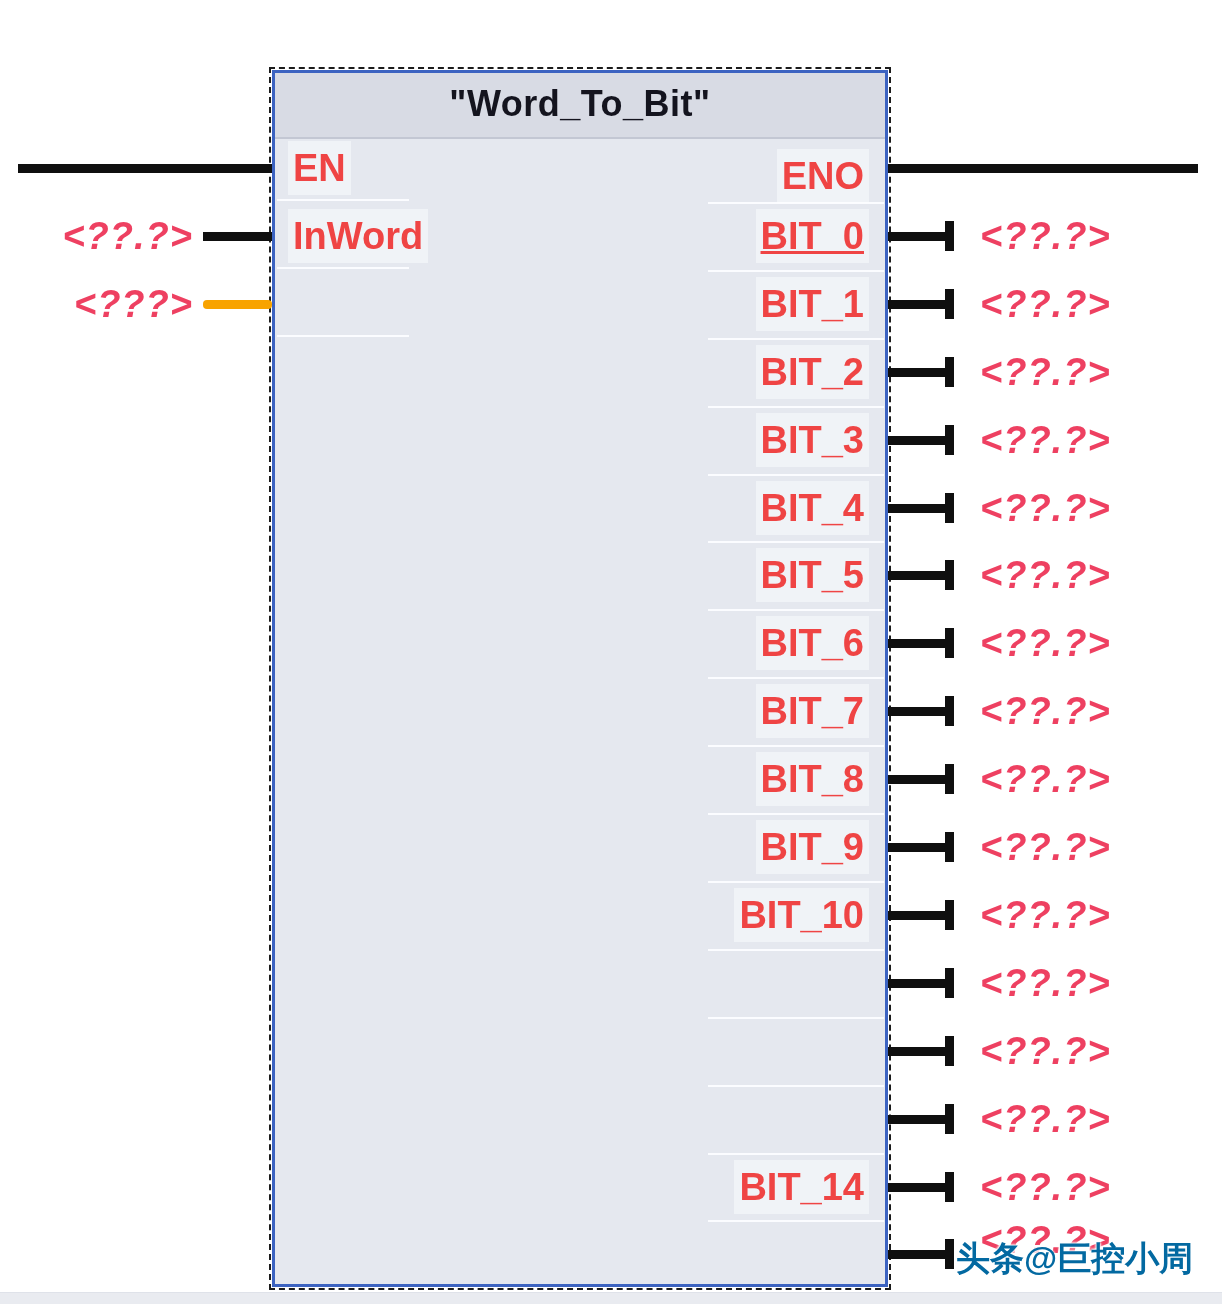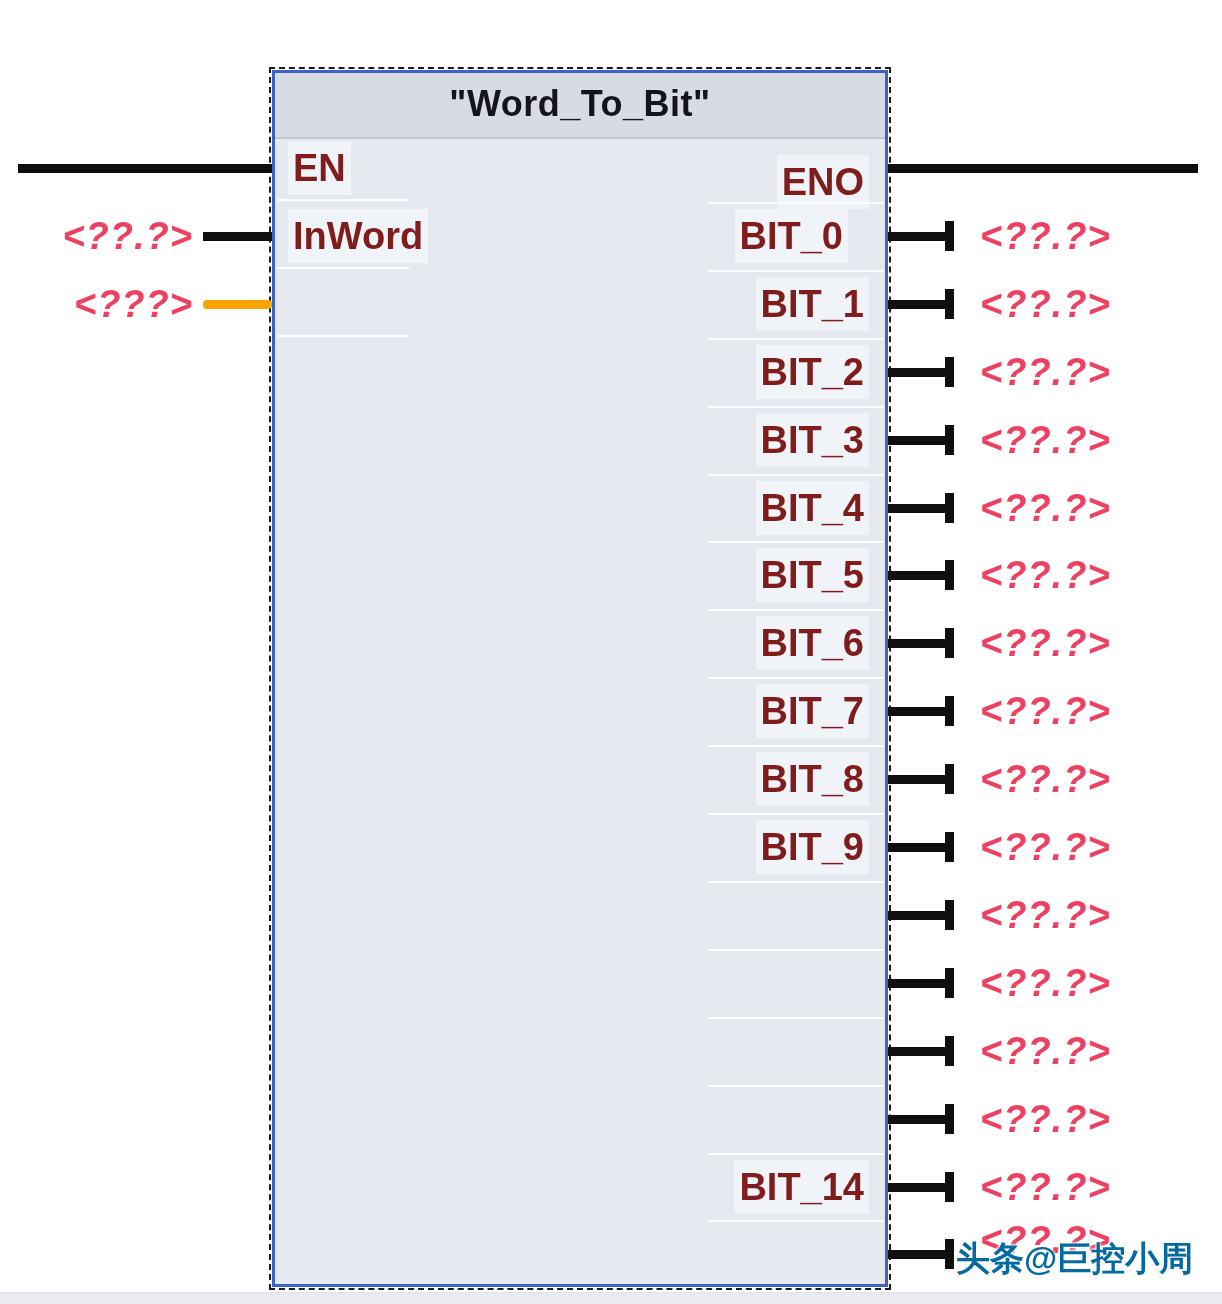--- a/index.html
+++ b/index.html
@@ -18,21 +18,21 @@
   }
   .fb-header{
     position:absolute;left:0;top:0;right:0;height:64px;
     background:#d8dbe4;border-bottom:2px solid #c3c7d3;
     text-align:center;line-height:62px;
     font-size:36px;font-weight:bold;color:#14141e;
     letter-spacing:.5px;
   }
   .pin-label{
     position:absolute;height:54px;line-height:54px;
-    font-size:38px;font-weight:bold;color:#7f1d1d;
+    font-size:38px;font-weight:bold;color:#ef4444;
     background:rgba(250,251,253,.55);padding:0 5px;
     white-space:nowrap;z-index:2;
   }
   .pin-label.right{text-align:right;}
   .wire{position:absolute;background:#0f0f0f;height:9px;z-index:1;}
   .wire.orange{border-radius:4px;}
   .stub-cap{position:absolute;width:9px;height:30px;background:#0f0f0f;z-index:1;}
   .operand{
     position:absolute;height:54px;line-height:54px;
     font-size:38px;font-weight:bold;font-style:italic;
@@ -67,23 +67,23 @@
 <div class="pin-label" style="left: 288px; top: 141px;">EN</div>
     <div class="separator" style="left: 277px; top: 199px; width: 132px;"></div>
     <div class="wire" style="left: 18px; top: 164px; width: 254px;"></div>
     <div class="pin-label" style="left: 288px; top: 208.9px;">InWord</div>
     <div class="separator" style="left: 277px; top: 266.9px; width: 132px;"></div>
     <div class="wire" style="left: 203px; top: 231.9px; width: 69px; background: rgb(15, 15, 15);"></div>
     <div class="operand right-align" style="right: 1029px; top: 208.9px;">&lt;??.?&gt;</div>
     <div class="separator" style="left: 277px; top: 334.8px; width: 132px;"></div>
     <div class="wire orange" style="left: 203px; top: 299.8px; width: 69px; background: rgb(248, 163, 0);"></div>
     <div class="operand right-align" style="right: 1029px; top: 276.8px;">&lt;???&gt;</div>
-    <div class="pin-label right" style="right: 353px; top: 155px; margin-left: 48px;">ENO</div>
+    <div class="pin-label right" style="right: 353px; top: 149px; margin-left: 48px;">ENO</div>
     <div class="wire" style="left: 888px; top: 164px; width: 310px;"></div>
-    <div class="pin-label right" style="right: 374px; top: 208.9px;">BIT_0</div>
+    <div class="pin-label right" style="right: 353px; top: 208.9px; text-decoration: underline;">BIT_0</div>
     <div class="separator" style="left: 708px; top: 201.9px; width: 176px;"></div>
     <div class="wire" style="left: 888px; top: 231.9px; width: 60px;"></div>
     <div class="stub-cap" style="left: 945px; top: 220.9px;"></div>
     <div class="operand" style="left: 980px; top: 208.9px;">&lt;??.?&gt;</div>
     <div class="pin-label right" style="right: 353px; top: 276.8px;">BIT_1</div>
     <div class="separator" style="left: 708px; top: 269.8px; width: 176px;"></div>
     <div class="wire" style="left: 888px; top: 299.8px; width: 60px;"></div>
     <div class="stub-cap" style="left: 945px; top: 288.8px;"></div>
     <div class="operand" style="left: 980px; top: 276.8px;">&lt;??.?&gt;</div>
     <div class="pin-label right" style="right: 353px; top: 344.7px;">BIT_2</div>
@@ -119,20 +119,21 @@
     <div class="pin-label right" style="right: 353px; top: 752.1px;">BIT_8</div>
     <div class="separator" style="left: 708px; top: 745.1px; width: 176px;"></div>
     <div class="wire" style="left: 888px; top: 775.1px; width: 60px;"></div>
     <div class="stub-cap" style="left: 945px; top: 764.1px;"></div>
     <div class="operand" style="left: 980px; top: 752.1px;">&lt;??.?&gt;</div>
     <div class="pin-label right" style="right: 353px; top: 820px;">BIT_9</div>
     <div class="separator" style="left: 708px; top: 813px; width: 176px;"></div>
     <div class="wire" style="left: 888px; top: 843px; width: 60px;"></div>
     <div class="stub-cap" style="left: 945px; top: 832px;"></div>
     <div class="operand" style="left: 980px; top: 820px;">&lt;??.?&gt;</div>
+    <div class="pin-label right" style="right: 353px; top: 887.9px;">BIT_10</div>
     <div class="separator" style="left: 708px; top: 880.9px; width: 176px;"></div>
     <div class="wire" style="left: 888px; top: 910.9px; width: 60px;"></div>
     <div class="stub-cap" style="left: 945px; top: 899.9px;"></div>
     <div class="operand" style="left: 980px; top: 887.9px;">&lt;??.?&gt;</div>
     <div class="separator" style="left: 708px; top: 948.8px; width: 176px;"></div>
     <div class="wire" style="left: 888px; top: 978.8px; width: 60px;"></div>
     <div class="stub-cap" style="left: 945px; top: 967.8px;"></div>
     <div class="operand" style="left: 980px; top: 955.8px;">&lt;??.?&gt;</div>
     <div class="separator" style="left: 708px; top: 1016.7px; width: 176px;"></div>
     <div class="wire" style="left: 888px; top: 1046.7px; width: 60px;"></div>

